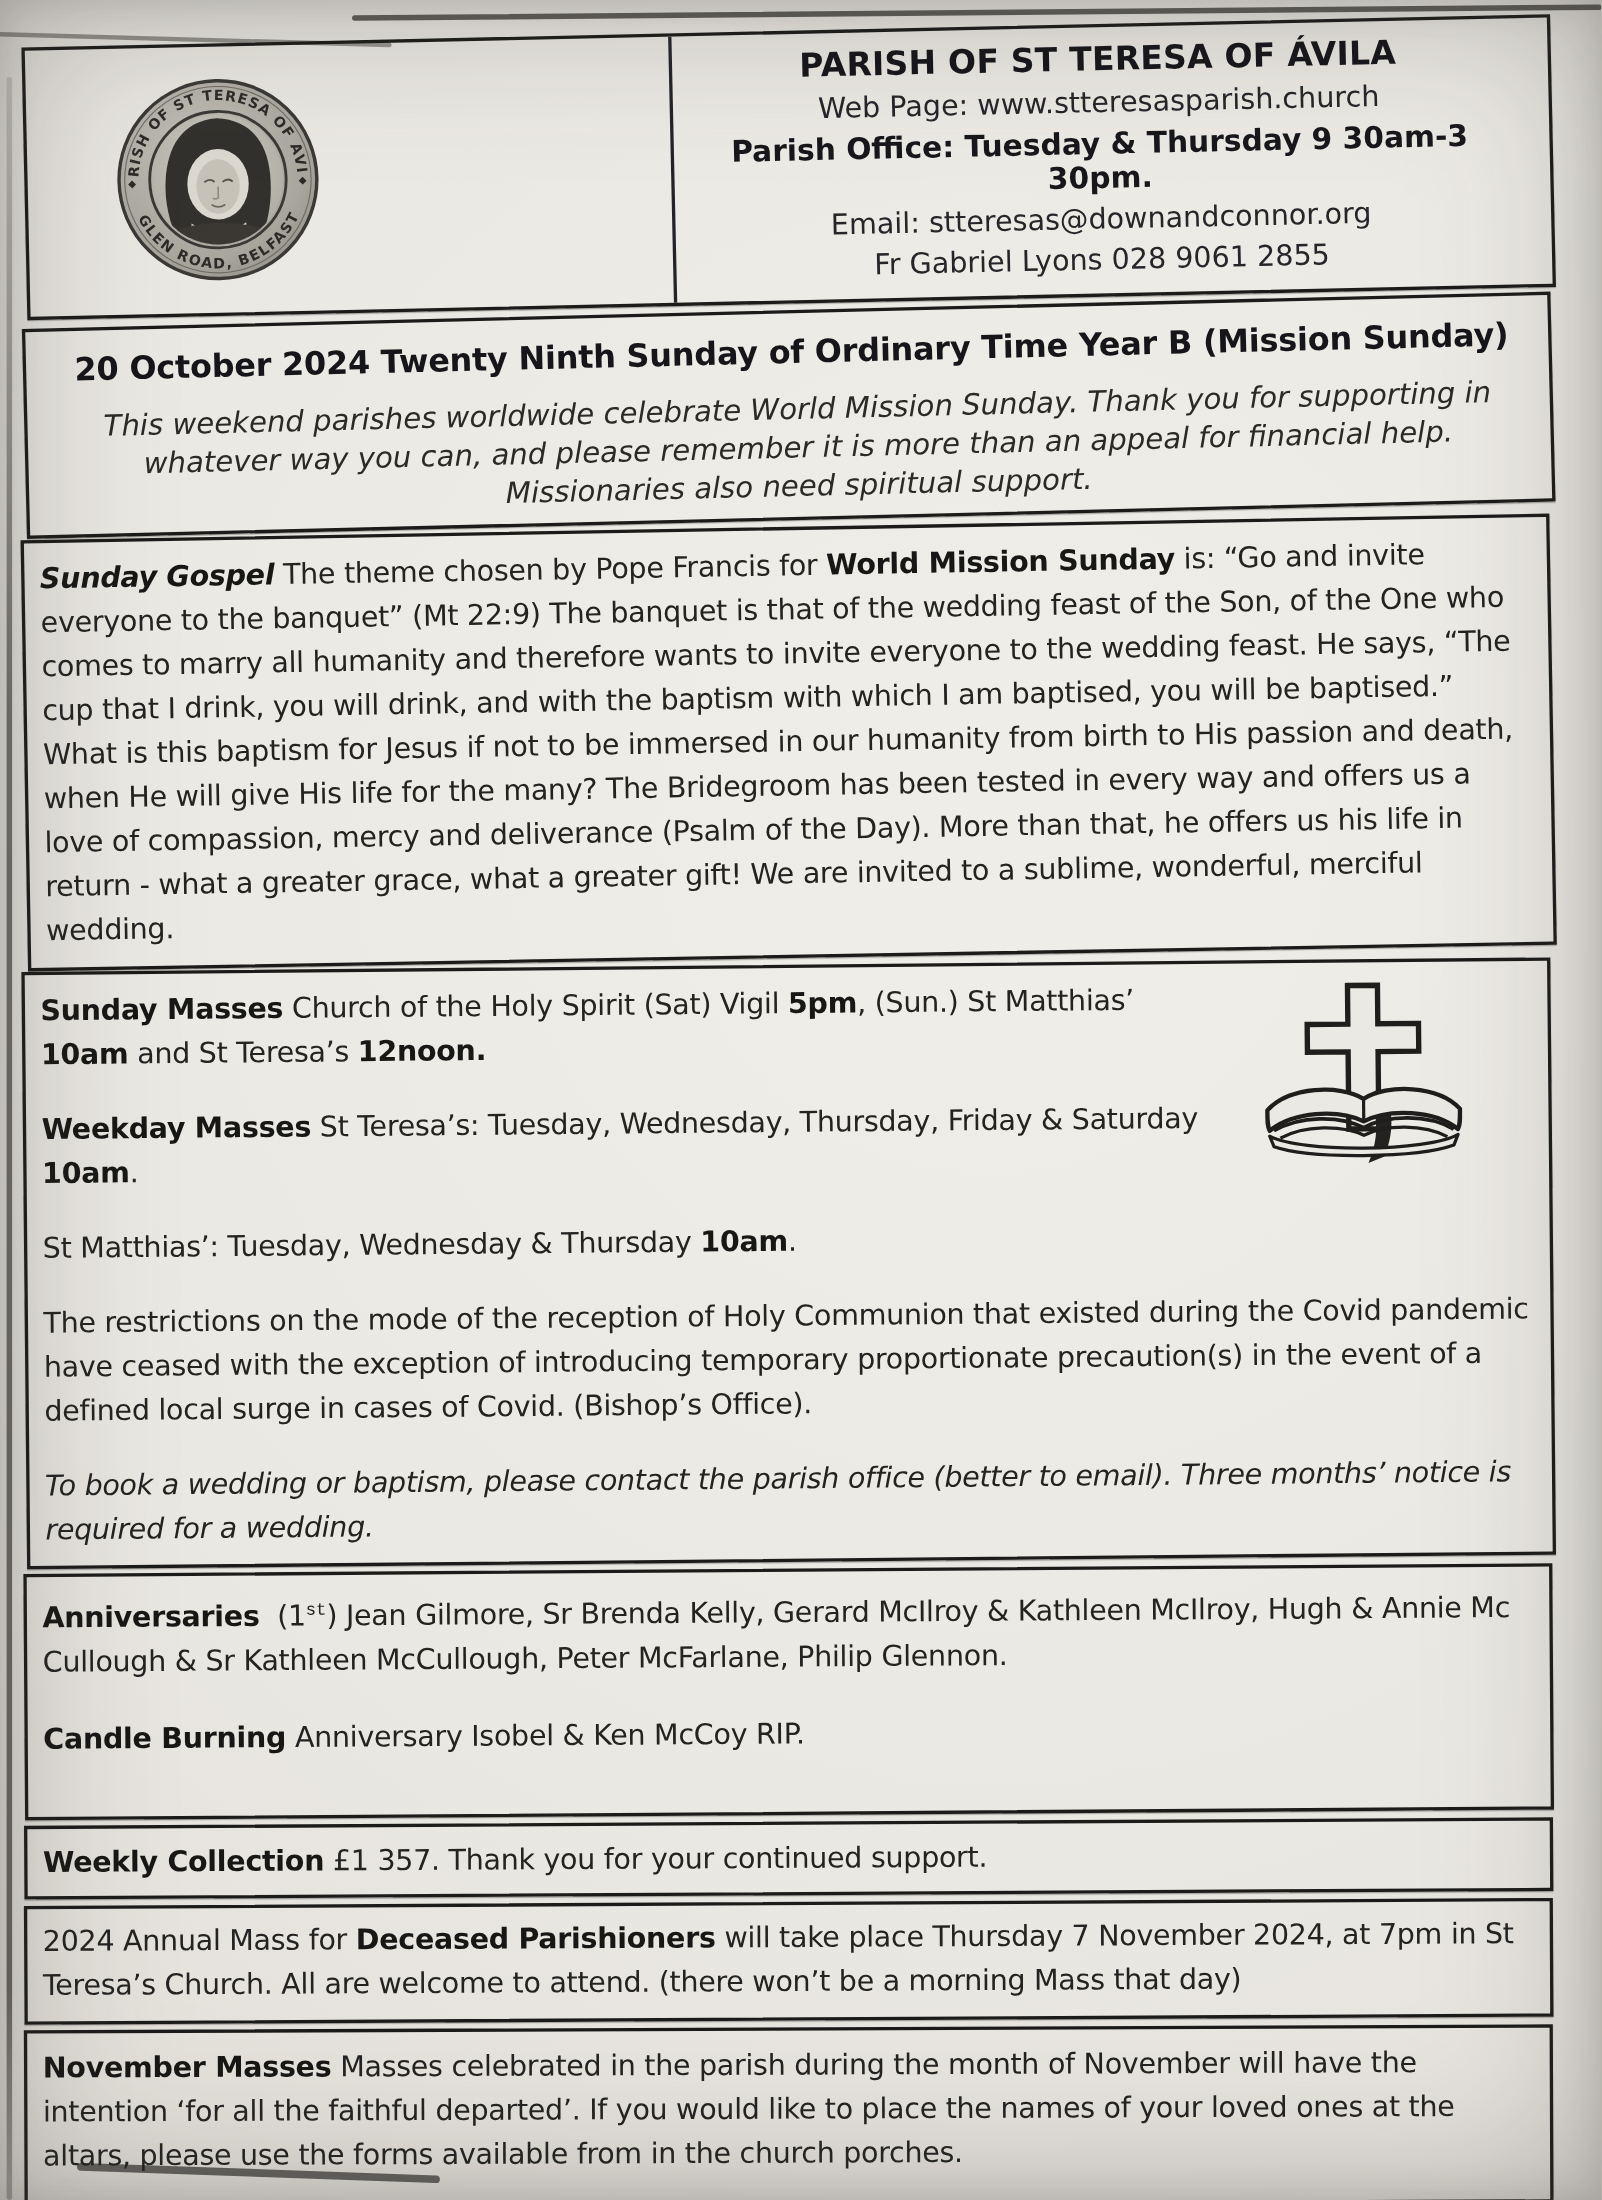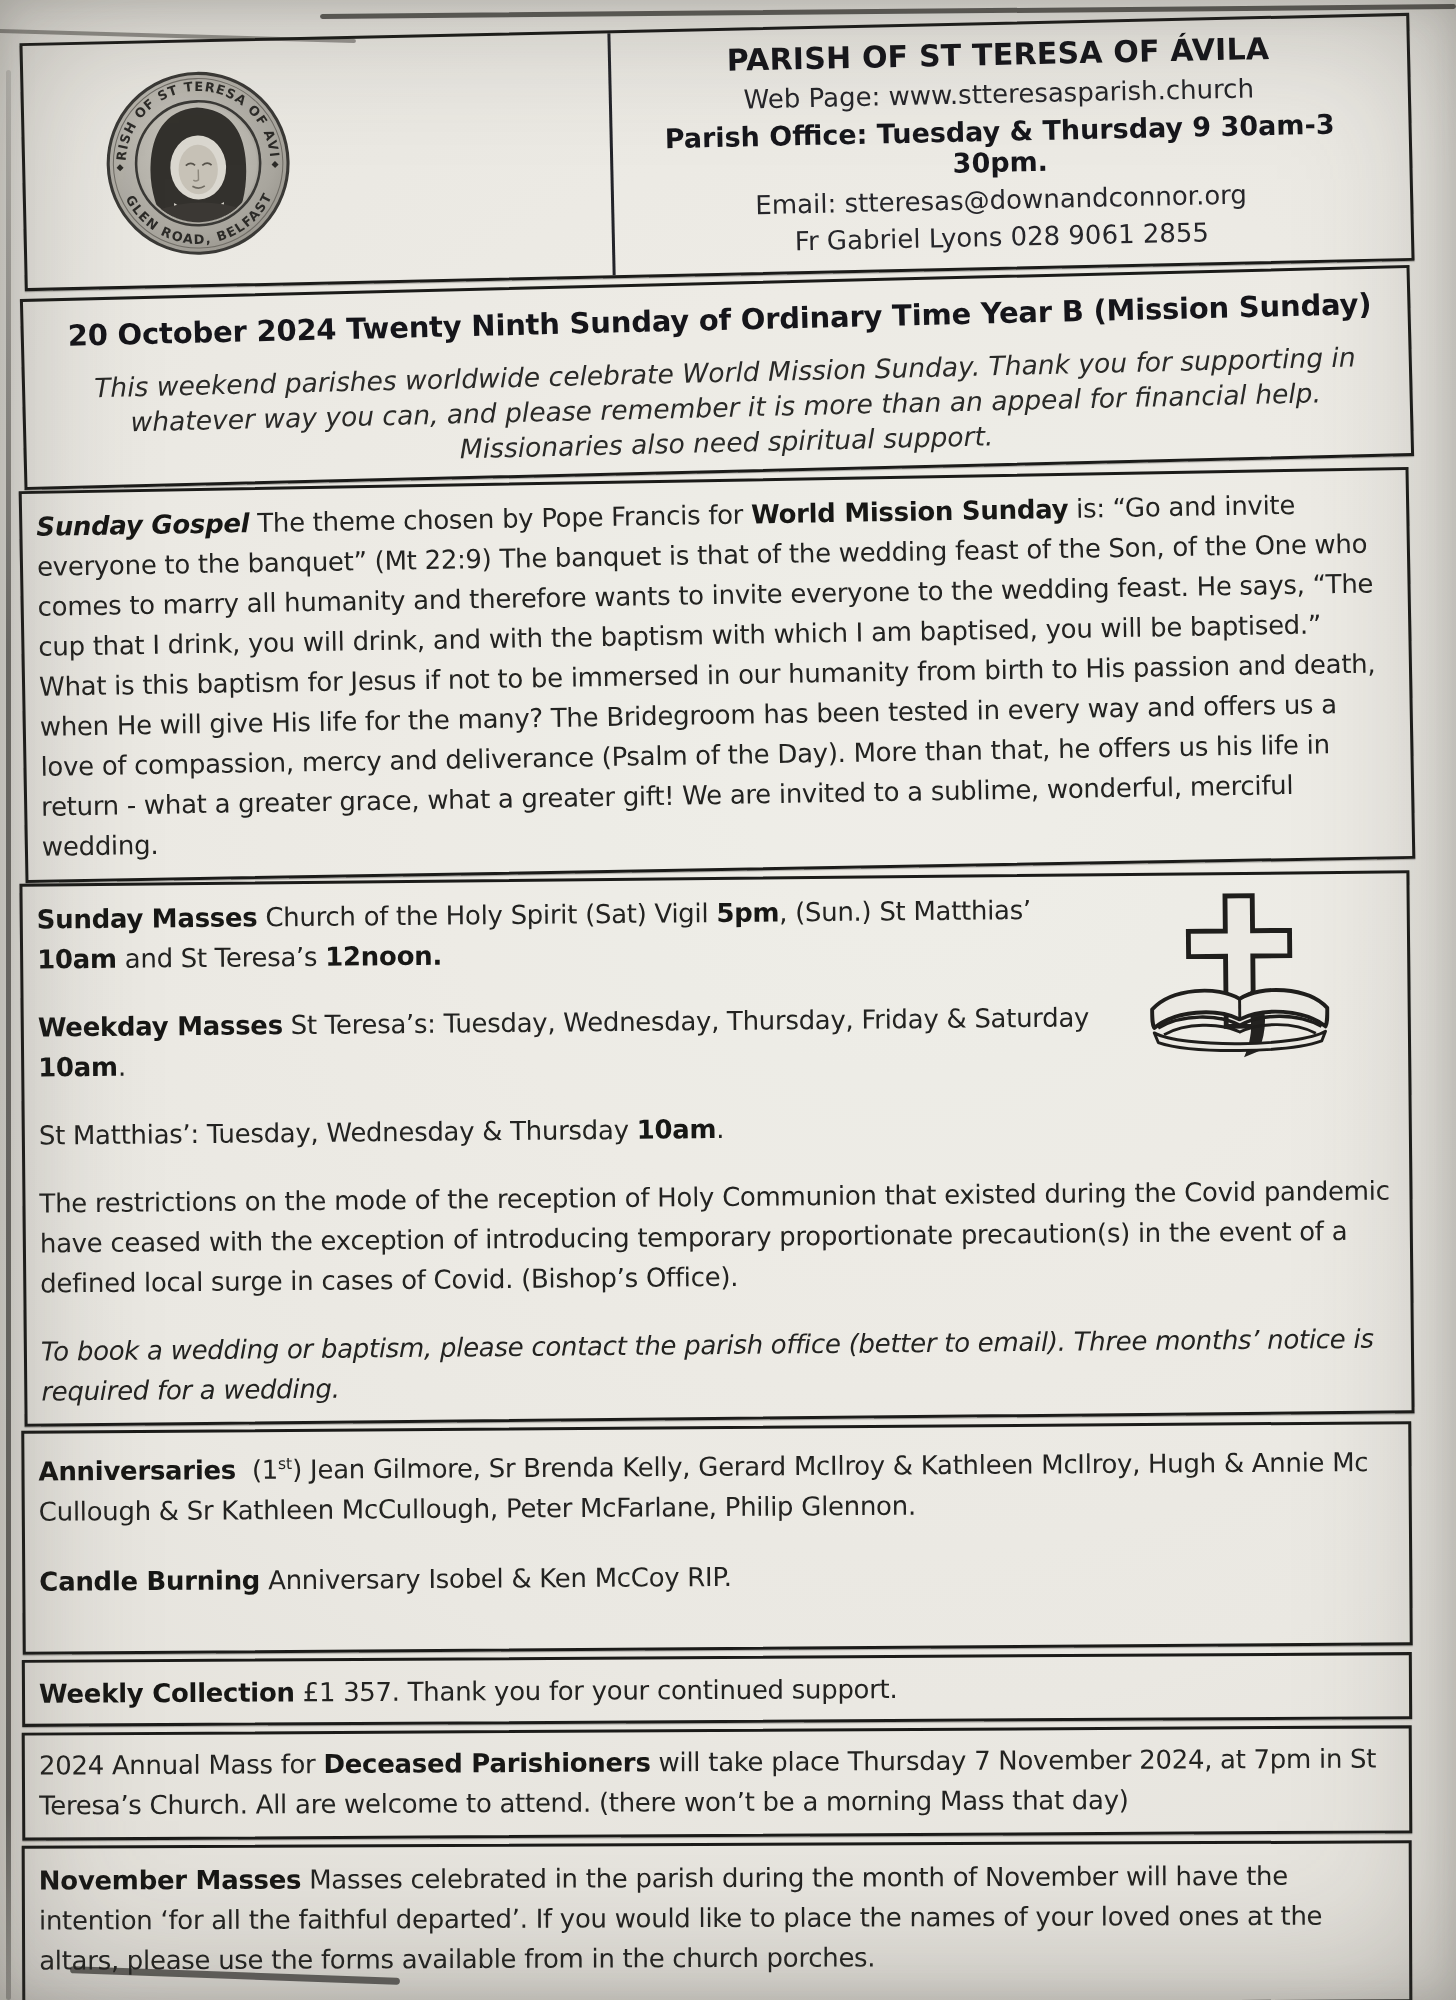--- a/index.html
+++ b/index.html
@@ -33,21 +33,21 @@
   .box{
     border:3px solid #1b1b19;
     margin-bottom:6px;
     box-sizing:border-box;
     box-shadow:0 1px 1px rgba(45,44,40,.35);
     background:rgba(255,255,255,.05);
   }
   .rich, .plain{font-size:26px;line-height:40px;letter-spacing:-0.3px;color:#232321;white-space:pre-wrap;}
   .b{font-weight:bold;color:#171715;}
   .i{font-style:italic;}
-  .sup{vertical-align:super;font-size:0.6em;letter-spacing:0;}
+  .sup{vertical-align:super;font-size:0.6em;letter-spacing:0;font-family:Liberation Mono, monospace;}
 
   
   .header-box{display:flex;height:248px;transform:rotate(-1.25deg);}
   .logo-cell{width:588px;border-right:3px solid #23242a;display:flex;align-items:center;
     padding-left:80px;box-sizing:border-box;}
   .info-cell{flex:1;display:flex;flex-direction:column;justify-content:center;align-items:center;
     text-align:center;padding:4px 34px 8px 12px;gap:7px;}
   .h-title{font-size:30px;font-weight:bold;color:#15151a;letter-spacing:.2px;}
   .h-line{font-size:26px;color:#26262a;}
   .h-bold{font-weight:bold;font-size:27px;color:#17171c;}

